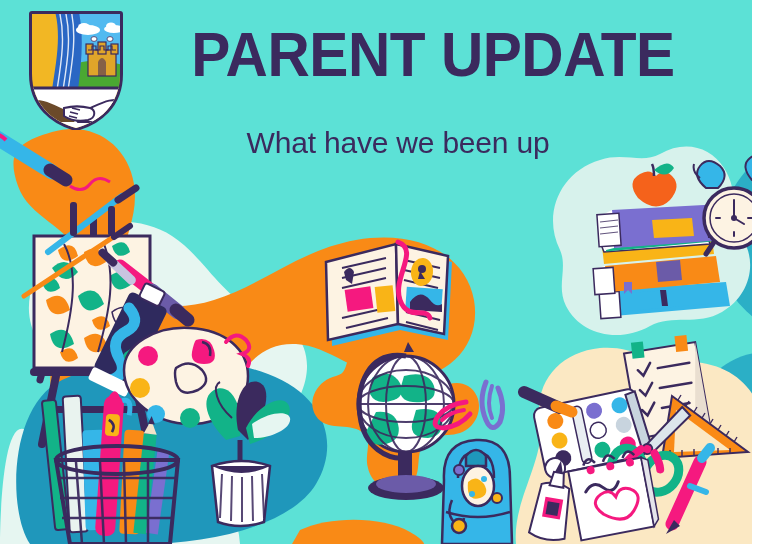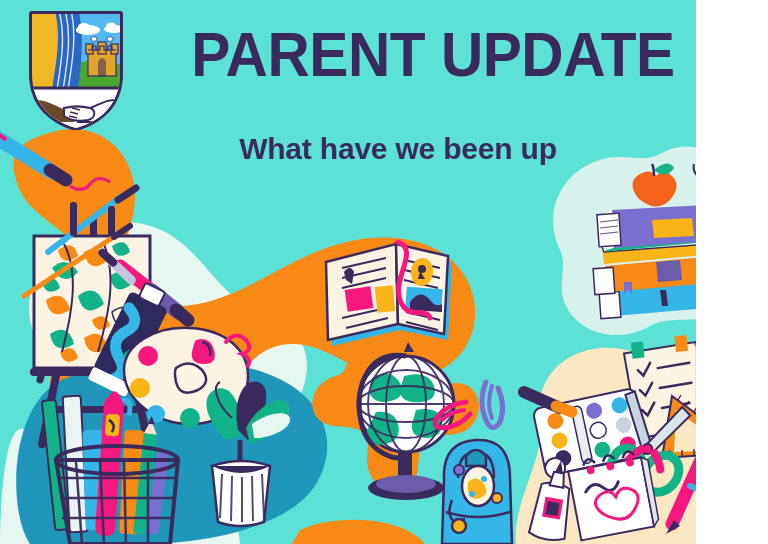--- a/index.html
+++ b/index.html
@@ -5,21 +5,21 @@
   * { box-sizing: border-box; }
   html, body {
     margin: 0; padding: 0;
     background: #ffffff;
   }
   body {
     font-family: "Liberation Sans", sans-serif;
   }
   #poster {
     position: relative;
-    width: 696px;
+    width: 752px;
     height: 544px;
     overflow: hidden;
     background: #5ce1d6;
   }
   .layer { position: absolute; top: 0; left: 0; width: 768px; height: 544px; }
   .layer svg { display: block; width: 768px; height: 544px; }
 
   
   #header {
     position: absolute;
@@ -45,26 +45,26 @@
     font-weight: 700;
     letter-spacing: -0.5px;
     color: #3b2a5e;
     font-family: "Liberation Sans Narrow", "Liberation Sans", sans-serif;
     transform: scaleX(0.93);
     transform-origin: center;
     white-space: nowrap;
   }
   #subtitle {
     position: absolute;
-    left: 188px; top: 130px;
+    left: 188px; top: 124px;
     width: 420px;
     text-align: center;
     font-size: 30px;
     line-height: 1.28;
-    font-weight: 700;
+    font-weight: 400;
     color: #3b2a5e;
     letter-spacing: -0.2px;
     font-family: "Liberation Sans", sans-serif;
   }
 </style>
 </head>
 <body>
 
 <div id="poster">
 

